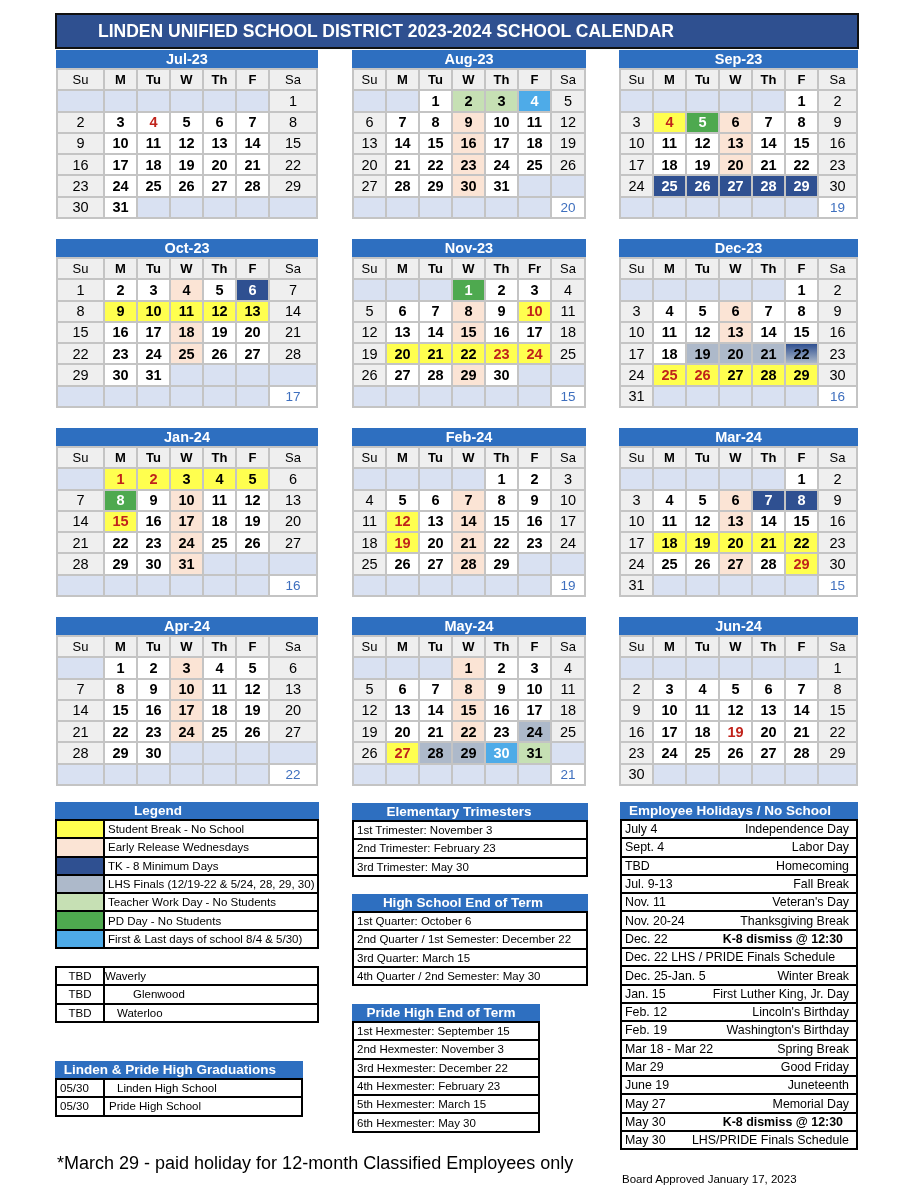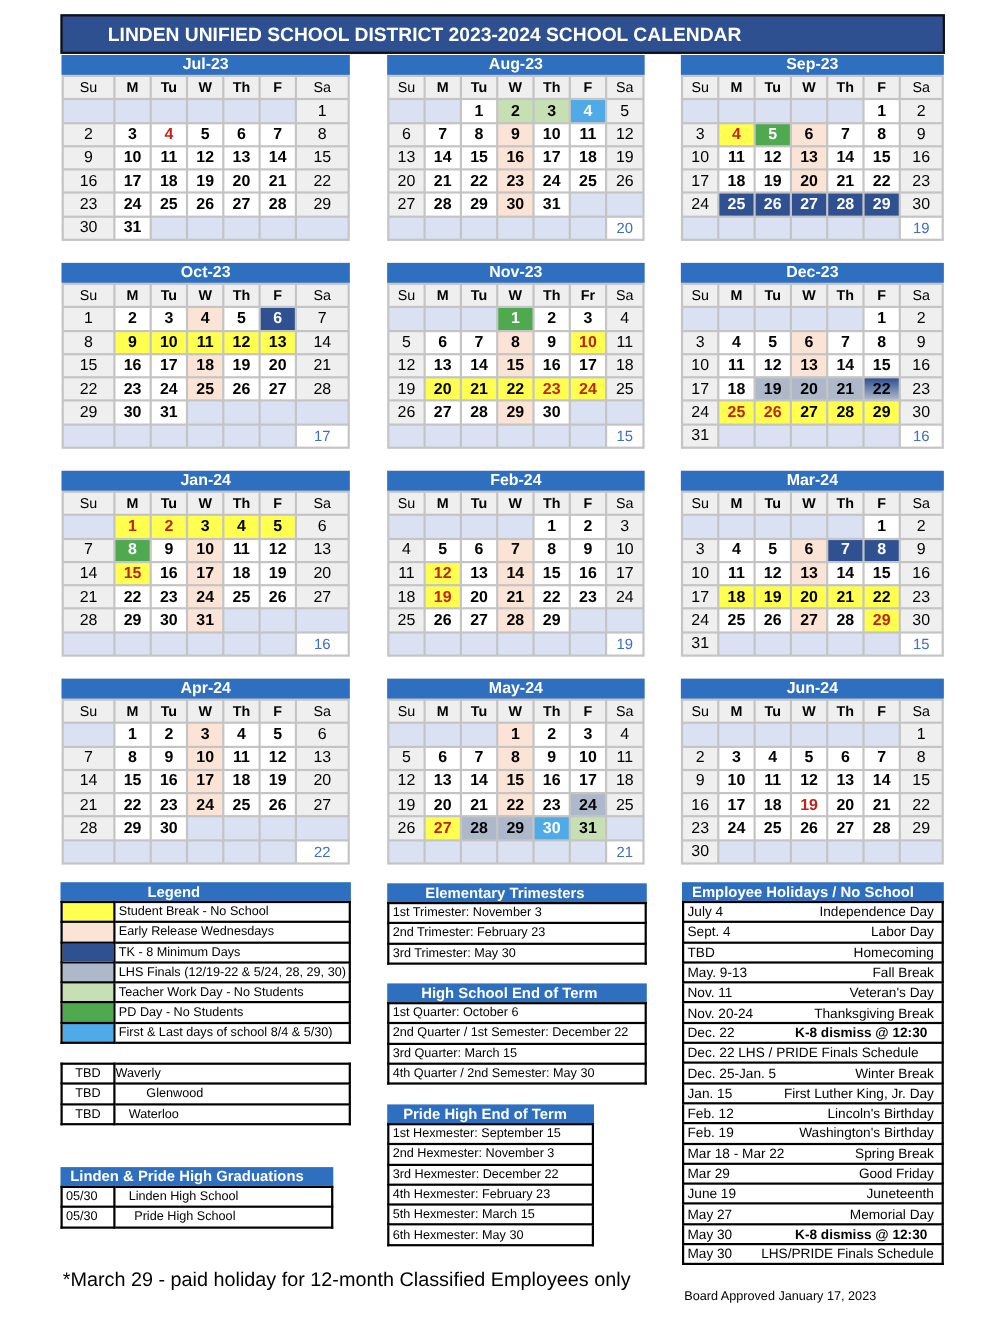--- a/index.html
+++ b/index.html
@@ -755,21 +755,21 @@
         <col style="width:48px">
         <col>
       </colgroup>
       <tbody id="grad-body">
         <tr>
           <td>05/30</td>
           <td style="padding-left: 12px;">Linden High School</td>
         </tr>
         <tr>
           <td>05/30</td>
-          <td style="padding-left: 17px;">Pride High School</td>
+          <td style="padding-left: 4px;">Pride High School</td>
         </tr>
       </tbody>
     </table>
 </div>
 
 <div class="panel" style="left:352px;top:803px;width:236px;">
   <div class="panel-head" style="padding-right:22px;">Elementary Trimesters</div>
   <table class="ptable">
       <tbody id="elem-body">
         <tr>
@@ -848,21 +848,21 @@
           </td>
         </tr>
         <tr>
           <td>
             <span class="d">TBD</span>
             <span class="l">Homecoming</span>
           </td>
         </tr>
         <tr>
           <td>
-            <span class="d">May. 9-13</span>
+            <span class="d">Jul. 9-13</span>
             <span class="l">Fall Break</span>
           </td>
         </tr>
         <tr>
           <td>
             <span class="d">Nov. 11</span>
             <span class="l">Veteran's Day</span>
           </td>
         </tr>
         <tr>

